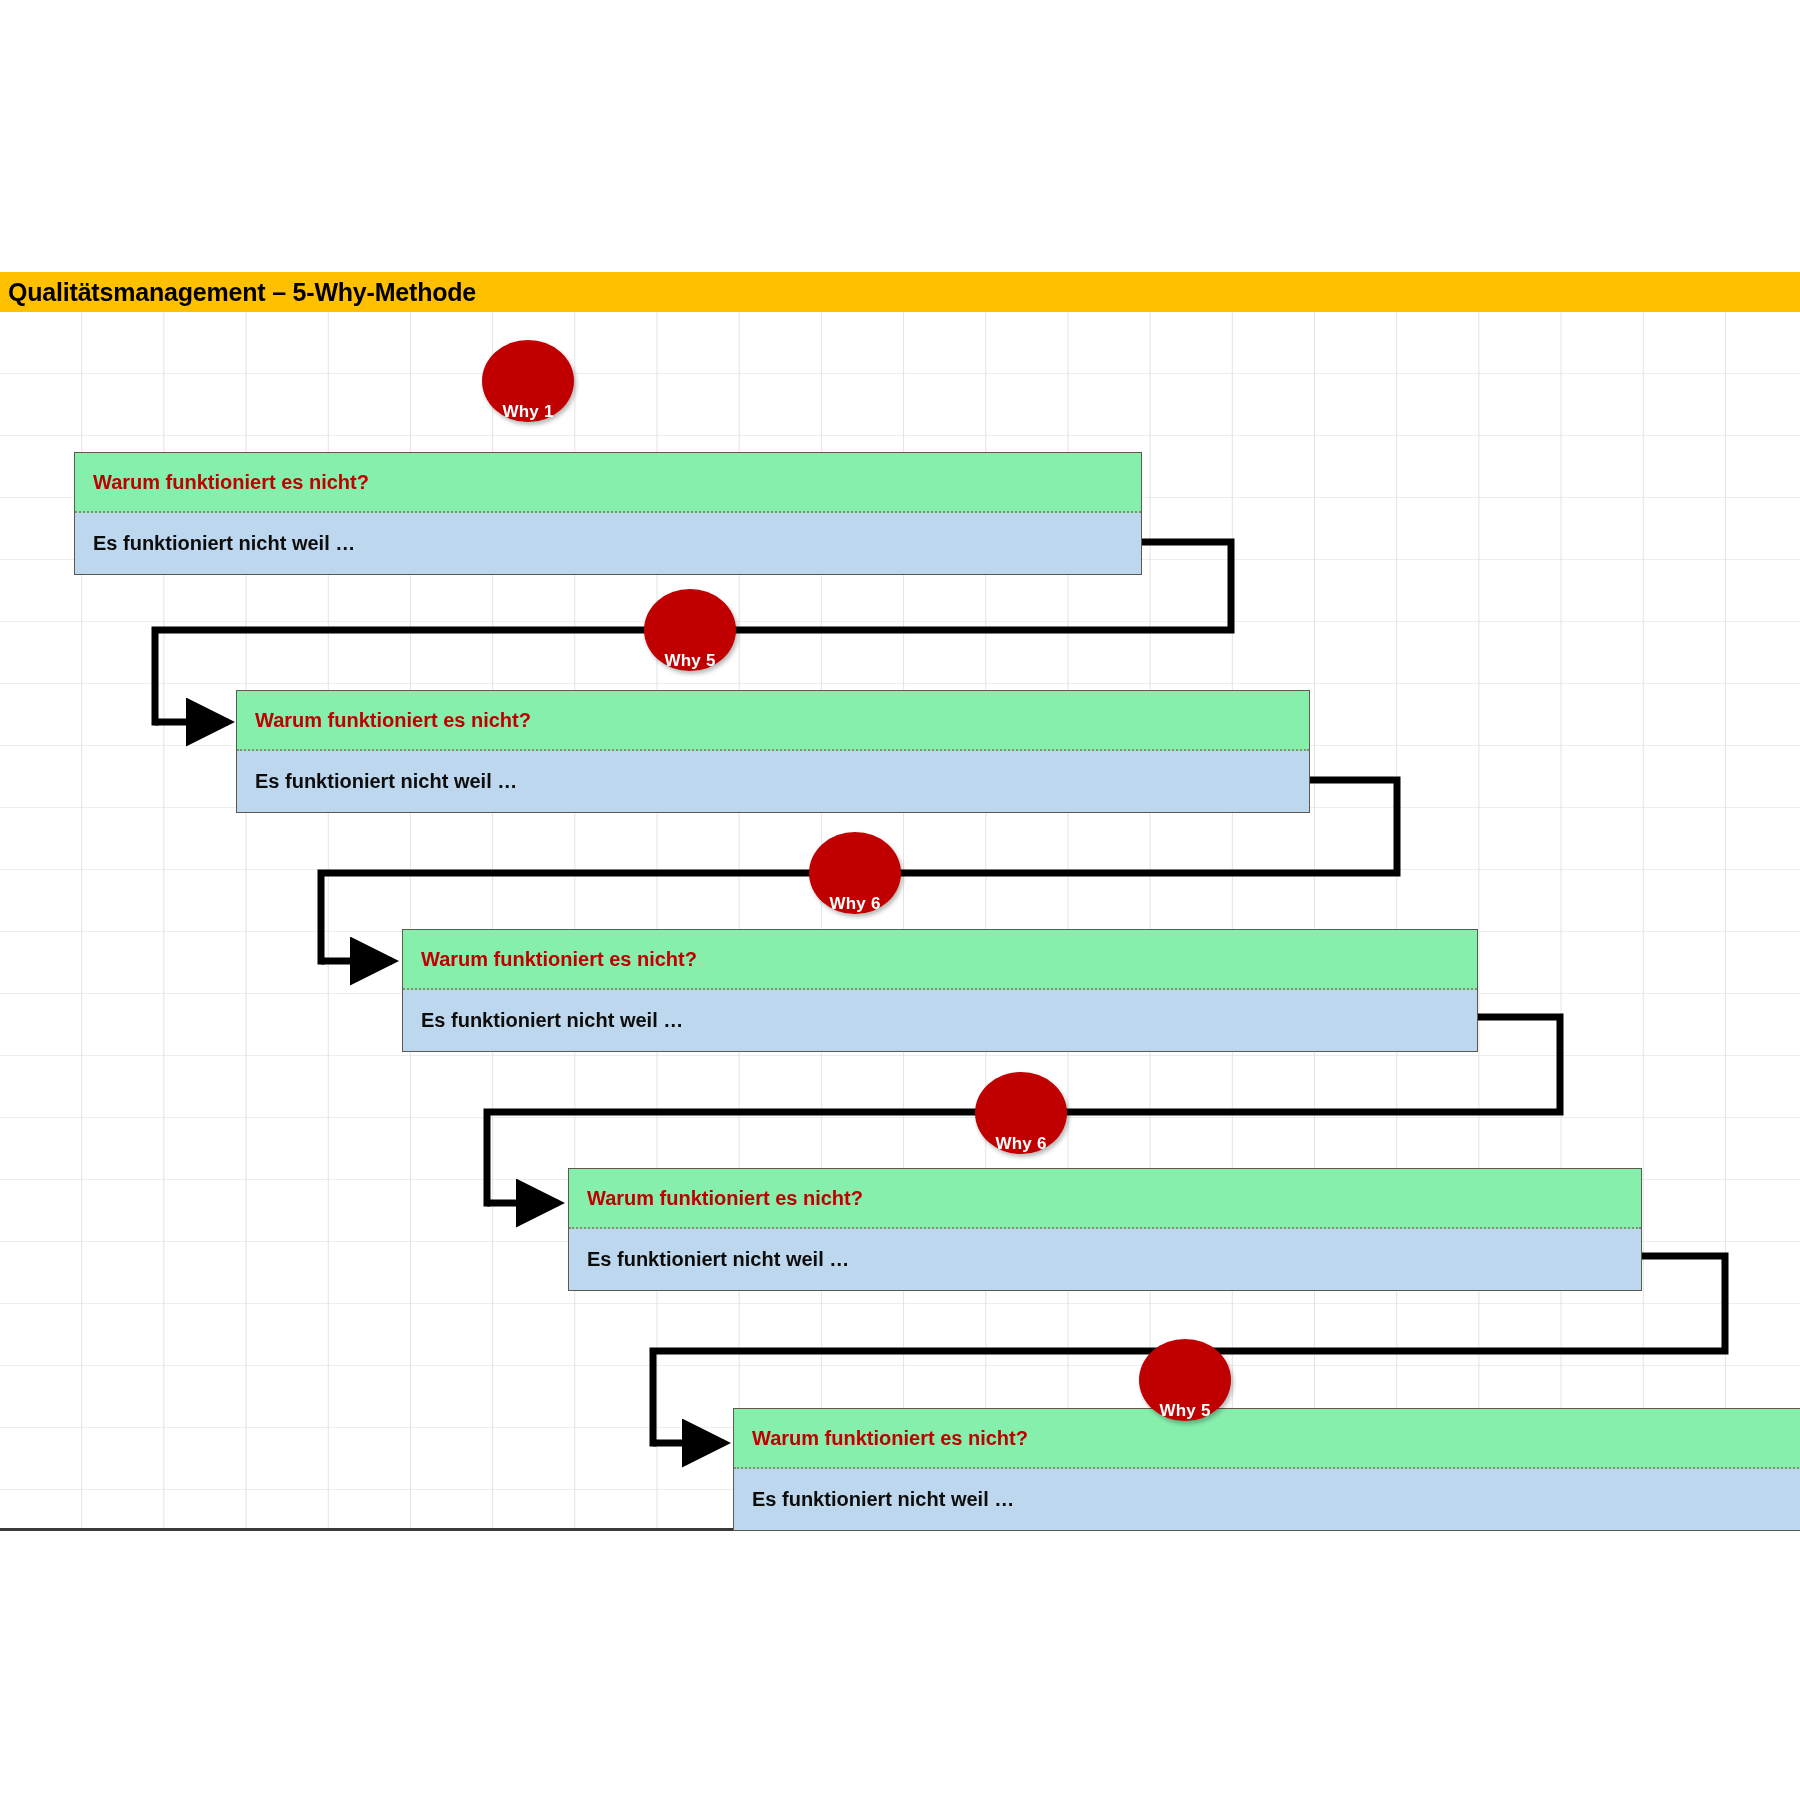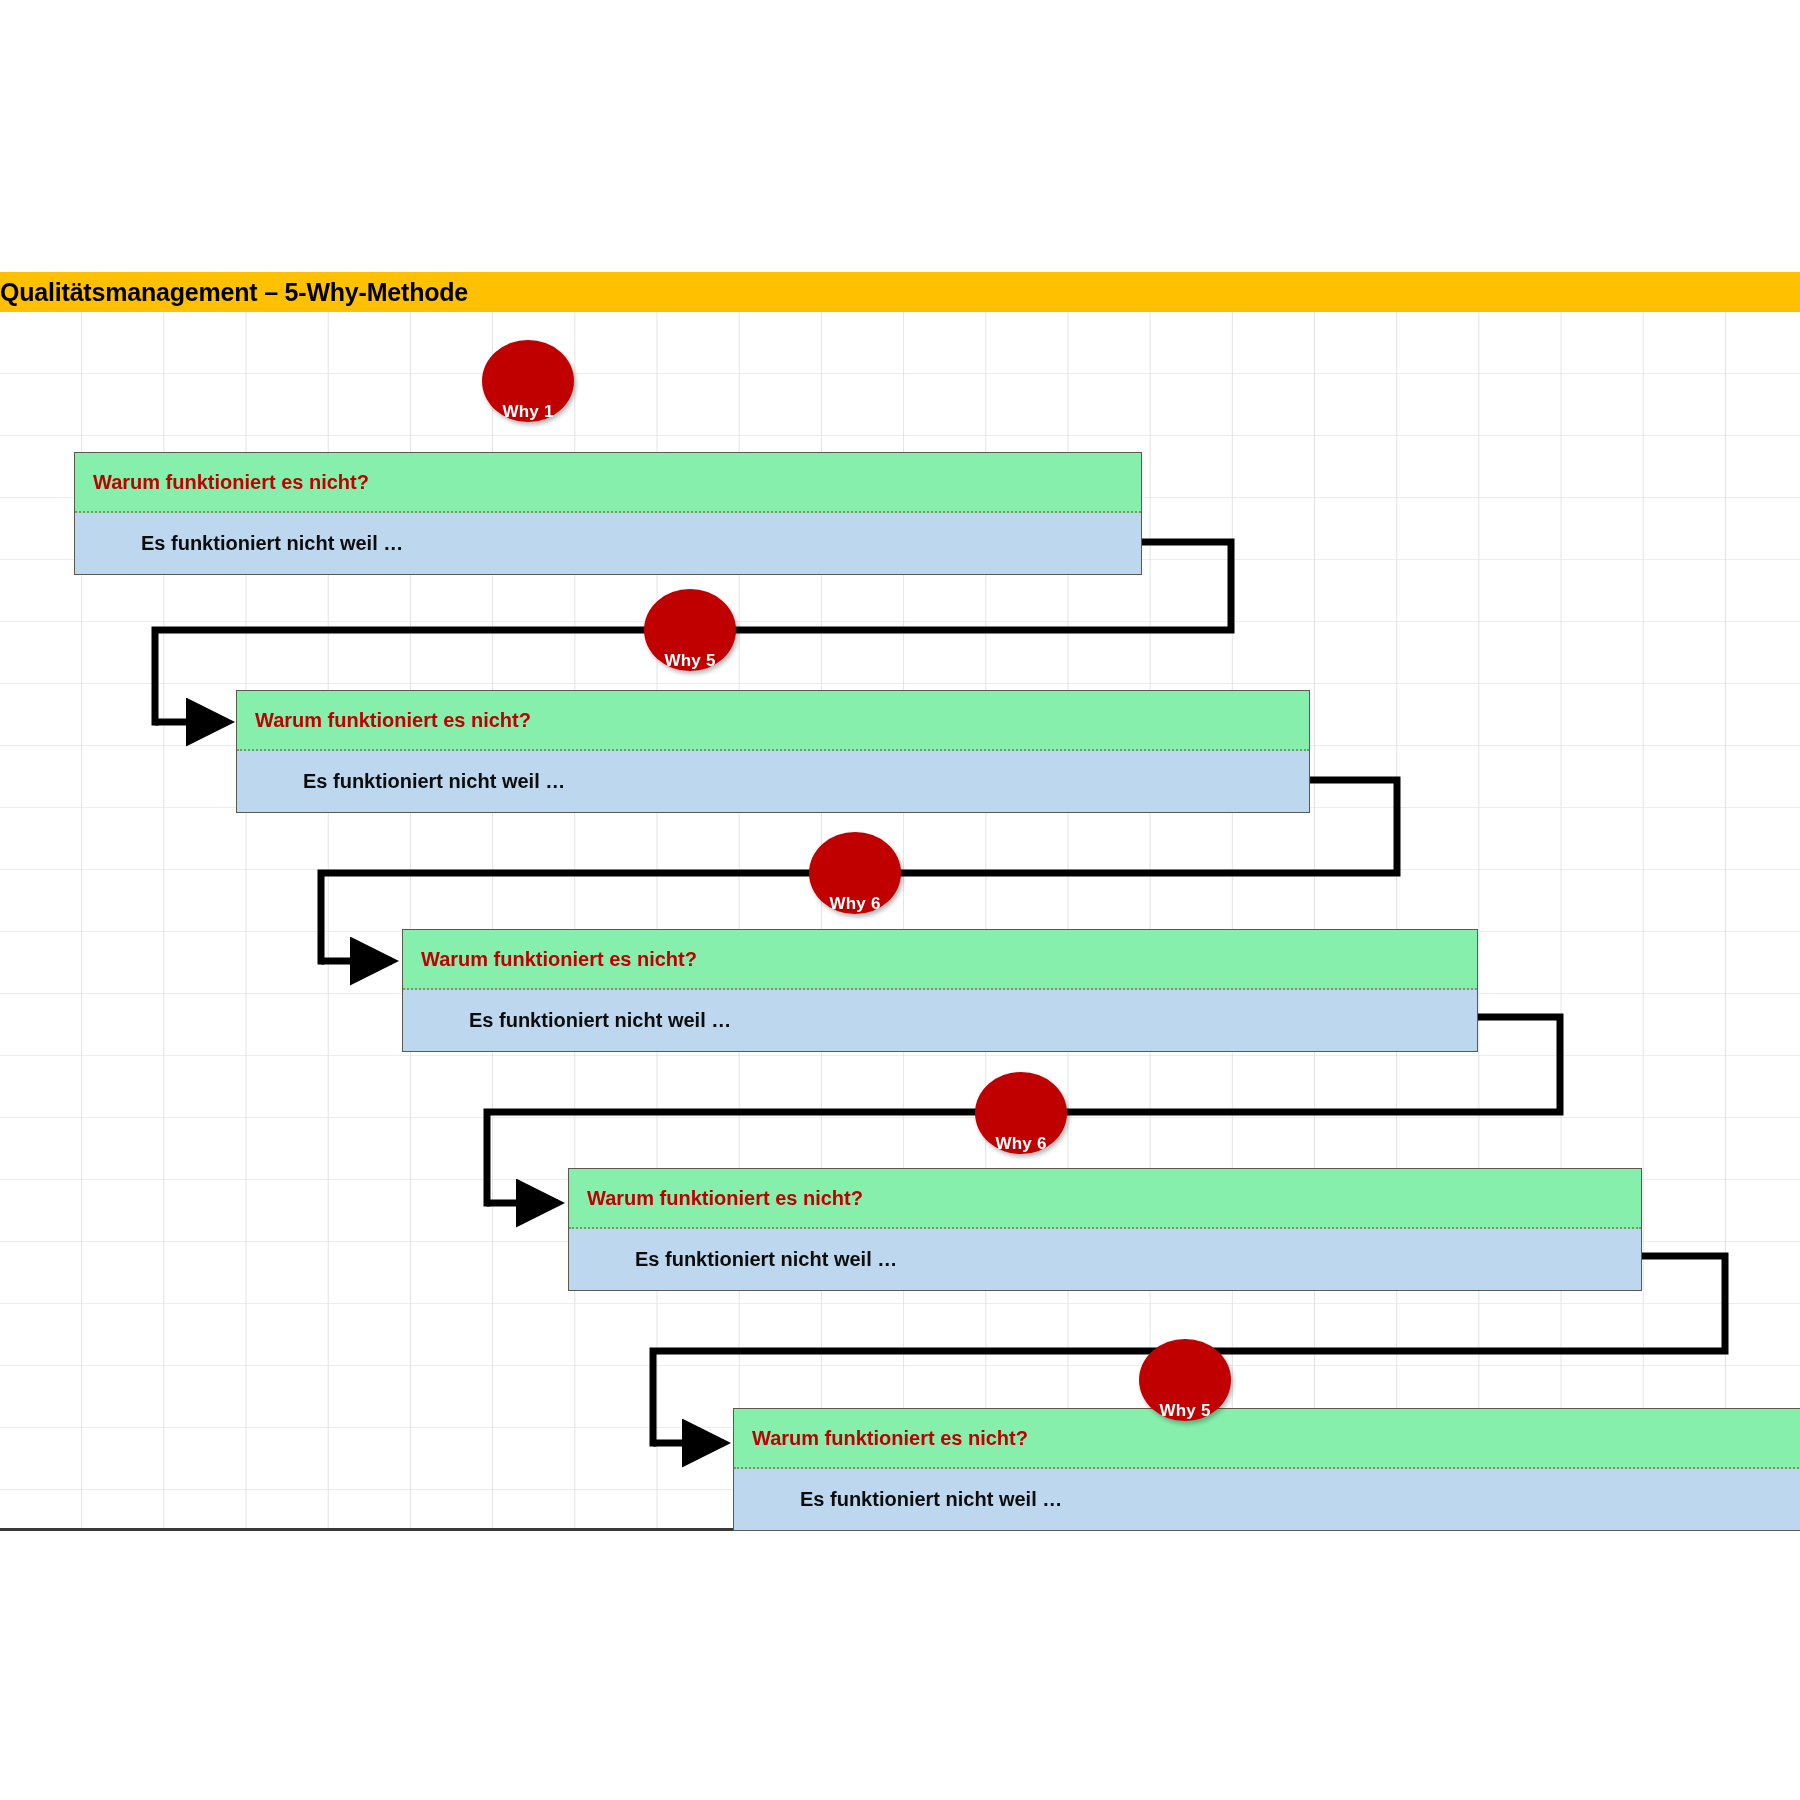--- a/index.html
+++ b/index.html
@@ -51,20 +51,21 @@
     display: flex;
     align-items: center;
   }
   #title-bar .title-text {
     padding-left: 0;
     font-size: 25px;
     font-weight: bold;
     color: #000000;
     letter-spacing: -0.2px;
     white-space: nowrap;
+    margin-left: 8px;
   }
 
   
   #connectors {
     position: absolute;
     left: 0;
     top: 0;
     width: 1800px;
     height: 1800px;
     pointer-events: none;
@@ -98,21 +99,20 @@
     font-weight: bold;
     color: #C00000;
     white-space: nowrap;
   }
   .row-answer .cell-text {
     padding-left: 18px;
     font-size: 20px;
     font-weight: bold;
     color: #0d0d0d;
     white-space: nowrap;
-    margin-left: 48px;
   }
 
   
   .why-circle {
     position: absolute;
     width: 92px;
     height: 82px;
     border-radius: 50%;
     background: #C00000;
     display: flex;

